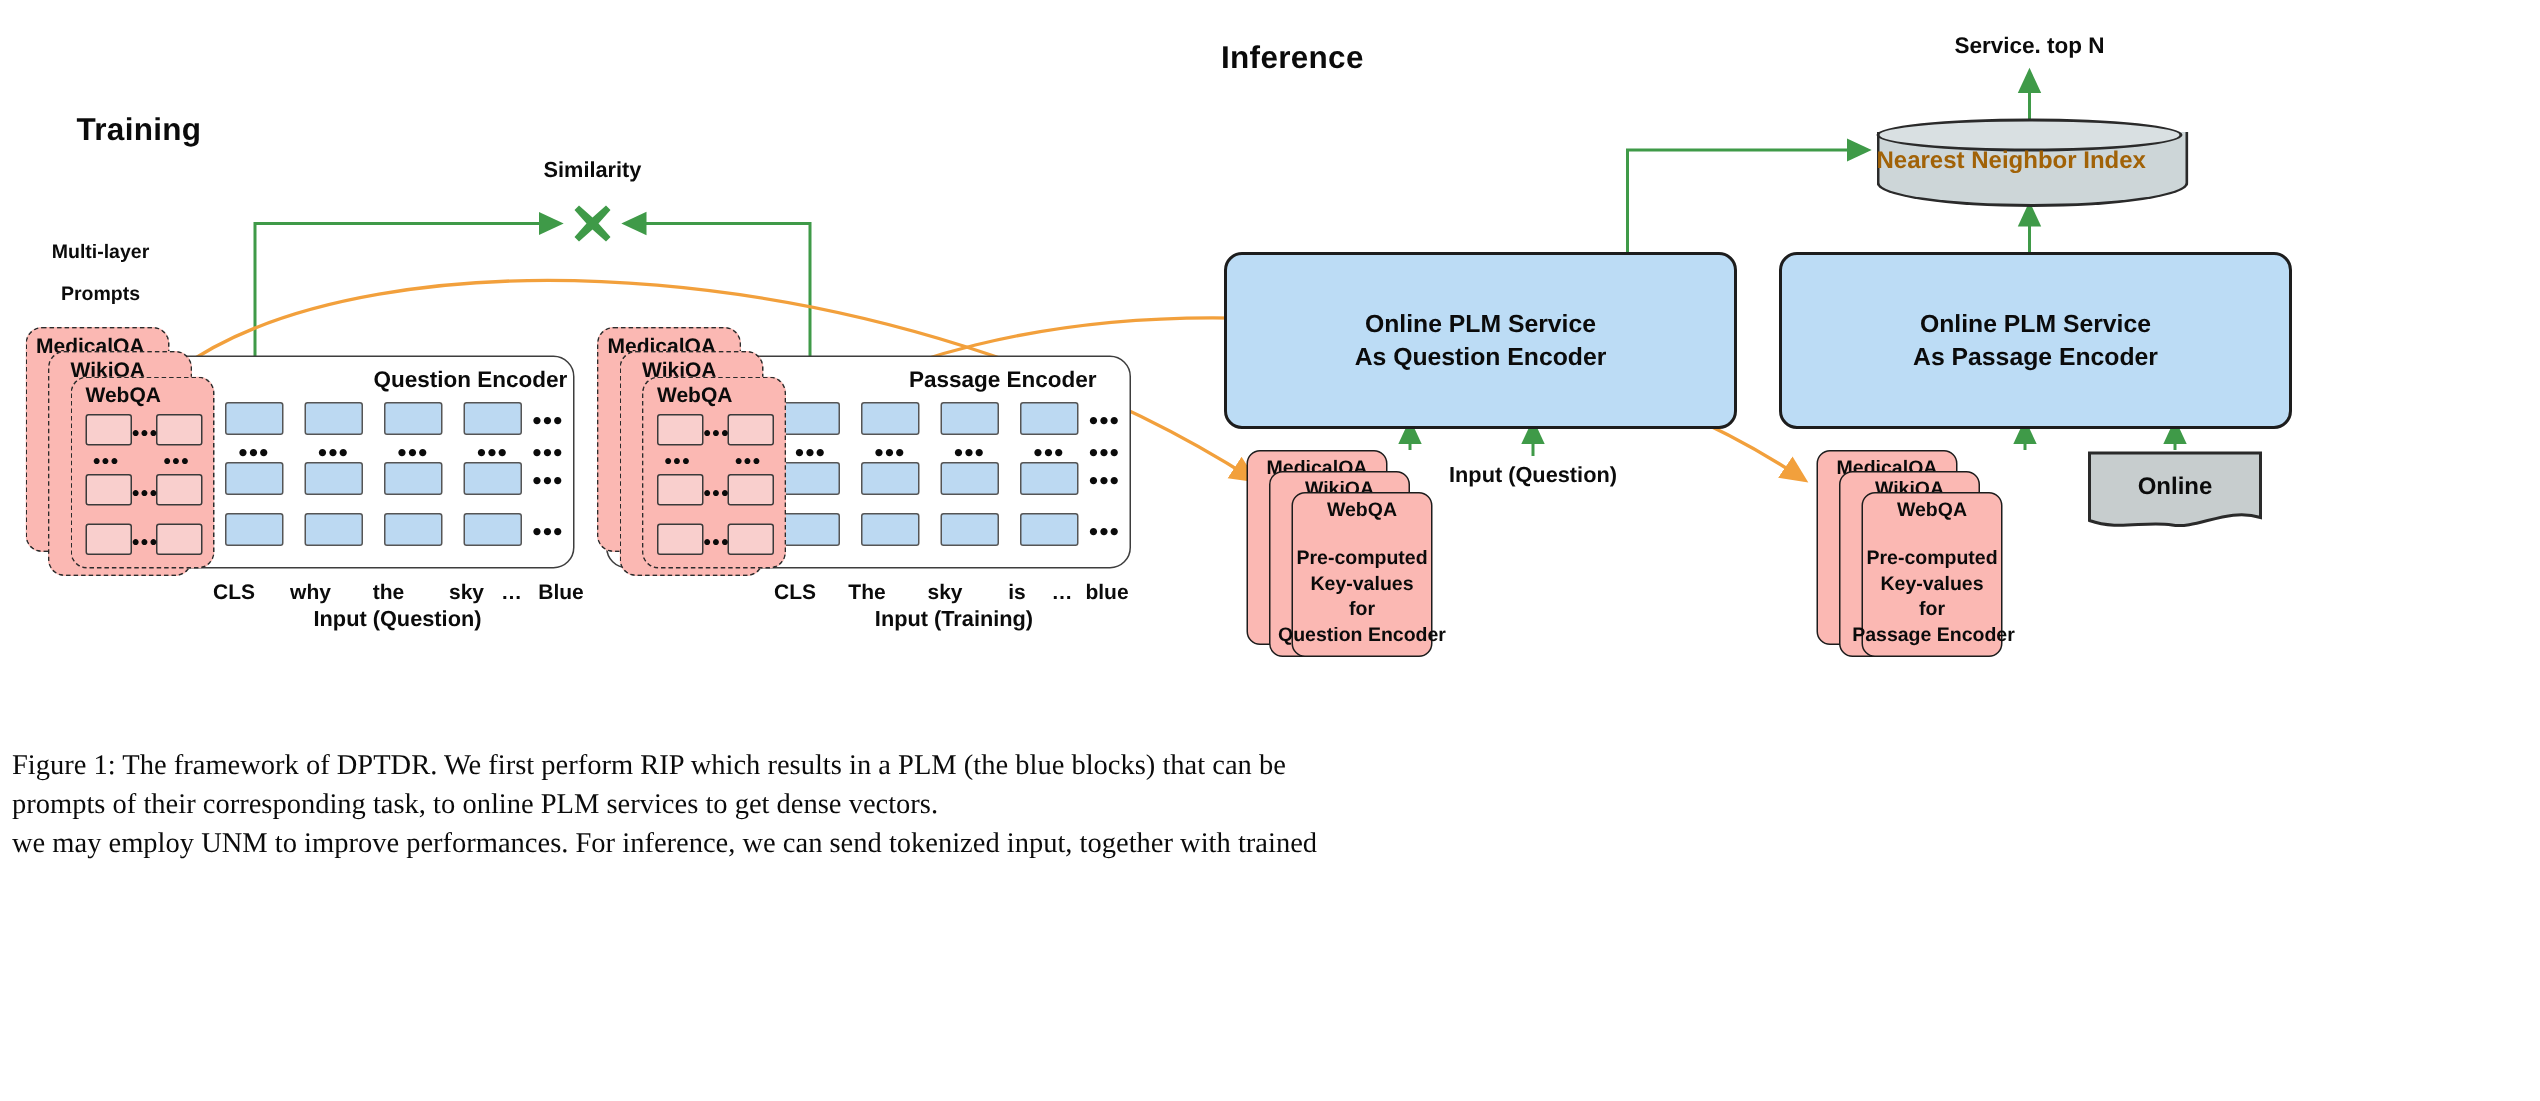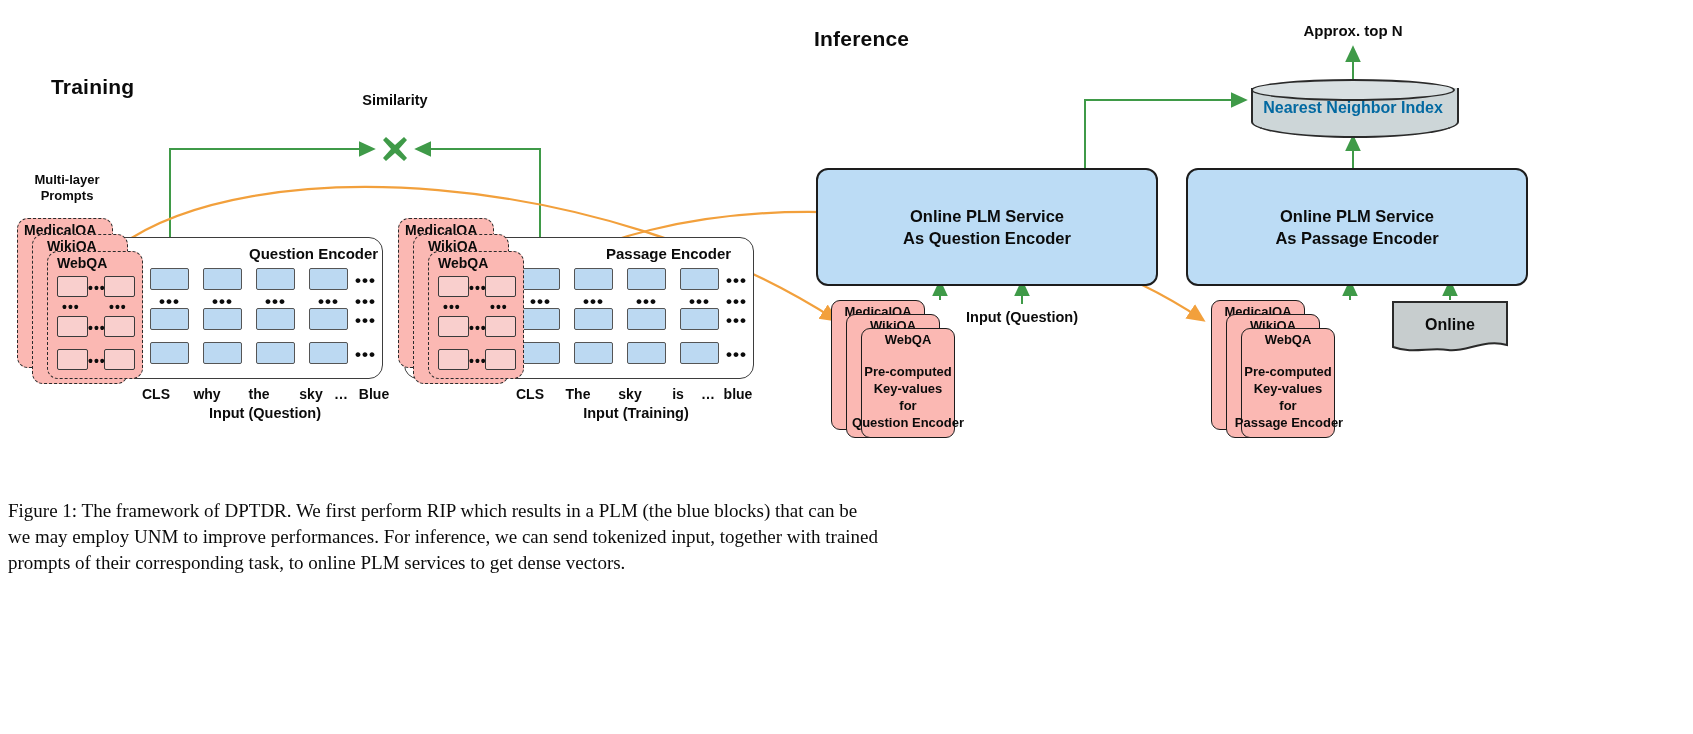--- a/index.html
+++ b/index.html
@@ -31,21 +31,21 @@
        font-weight:bold;font-size:16.5px;color:#0b0b0b;line-height:1.35;}
 
   
   .icard{position:absolute;background:#fbb8b3;border:1.8px solid #1c1c1c;border-radius:9px;box-sizing:border-box;}
   .icard-txt{position:absolute;left:0;right:0;text-align:center;font-weight:bold;font-size:13px;color:#0b0b0b;line-height:1.32;}
 
   
   .cyl-body{position:absolute;background:#cdd6d8;border-left:2px solid #2a2a2a;border-right:2px solid #2a2a2a;border-bottom:2px solid #2a2a2a;
             border-bottom-left-radius:50% 16px;border-bottom-right-radius:50% 16px;}
   .cyl-top{position:absolute;background:#d9e0e2;border:2px solid #2a2a2a;border-radius:50%;}
-  .cyl-lbl{position:absolute;left:0;right:0;text-align:center;font-weight:bold;font-size:16px;color:#0369a1;}
+  .cyl-lbl{position:absolute;left:0;right:0;text-align:left;font-weight:bold;font-size:16px;color:#a16207;}
 
   .caption{position:absolute;left:8px;top:482px;width:1680px;
            font-family:"Liberation Serif",serif;font-size:19px;line-height:1.365;color:#0b0b0b;text-align:justify;margin-top:16px;}
   .caption .ln{display:block;white-space:nowrap;}
   svg.overlay{position:absolute;left:0;top:0;width:1693px;height:470px;pointer-events:none;}
 </style>
 </head>
 <body>
 
 <div id="figure">
@@ -101,28 +101,28 @@
     </g>
 
     <g stroke="#3f9a48" stroke-width="2" fill="none">
       <path d="M1353,80 L1353,48" marker-end="url(#agr)"></path>
     </g>
   </svg>
 
   <div class="abs sect-title" style="left:51px;top:75px;">Training</div>
   <div class="abs sect-title" style="left:814px;top:27px;">Inference</div>
 
-  <div class="abs lbl" style="left:330px;top:92px;width:130px;">Similarity</div>
+  <div class="abs lbl" style="left:330px;top:106px;width:130px;">Similarity</div>
   <div class="abs" style="left:380px;top:134px;width:30px;height:30px;">
     <svg width="30" height="30" viewBox="0 0 30 30">
       <path d="M6,3 L15,11 L24,3 L27,6 L19,15 L27,24 L24,27 L15,19 L6,27 L3,24 L11,15 L3,6 Z" fill="#3f9a48"></path>
     </svg>
   </div>
 
-  <div class="abs lbl-sm" style="left:12px;top:172px;width:110px;">Multi-layer</div>
+  <div class="abs lbl-sm" style="left:12px;top:160px;width:110px;">Multi-layer</div>
   <div class="abs lbl-sm" style="left:12px;top:188px;width:110px;">Prompts</div>
 
   <div class="abs enc-box" style="left:33px;top:237px;width:348px;height:140px;"></div>
   <div class="abs enc-title" style="left:249px;top:245px;">Question Encoder</div>
 
   <div>
     <div class="cell" style="left:150px;top:268px;width:37px;height:20px;"></div>
     <div class="cell" style="left:203px;top:268px;width:37px;height:20px;"></div>
     <div class="cell" style="left:256px;top:268px;width:37px;height:20px;"></div>
     <div class="cell" style="left:309px;top:268px;width:37px;height:20px;"></div>
@@ -302,20 +302,20 @@
     </svg>
   </div>
   <div class="abs lbl" style="left:1390px;top:315px;width:120px;font-size:16px;">Online</div>
 
   <div>
     <div class="cyl-body" style="left:1251px;top:88px;width:204px;height:48px;"></div>
     <div class="cyl-top" style="left:1251px;top:79px;width:200px;height:18px;"></div>
     <div class="cyl-lbl" style="left:1251px;top:99px;width:204px;">Nearest Neighbor Index</div>
   </div>
 
-  <div class="abs lbl" style="left:1283px;top:22px;width:140px;font-size:15px;">Approx. top N</div>
+  <div class="abs lbl" style="left:1283px;top:22px;width:140px;font-size:15px;">Service. top N</div>
 </div>
 
 <div class="caption">
   <span class="ln">Figure 1:  The framework of DPTDR. We first perform RIP which results in a PLM (the blue blocks) that can be</span>
+  <span class="ln">prompts of their corresponding task, to online PLM services to get dense vectors.</span>
   <span class="ln">we may employ UNM to improve performances. For inference, we can send tokenized input, together with trained</span>
-  <span class="ln">prompts of their corresponding task, to online PLM services to get dense vectors.</span>
 </div>
 
 </body></html>

